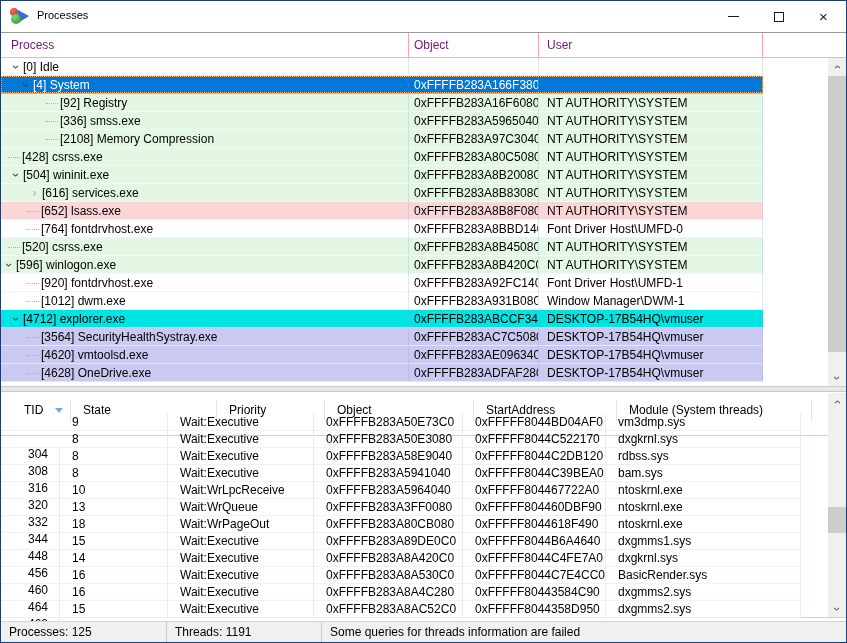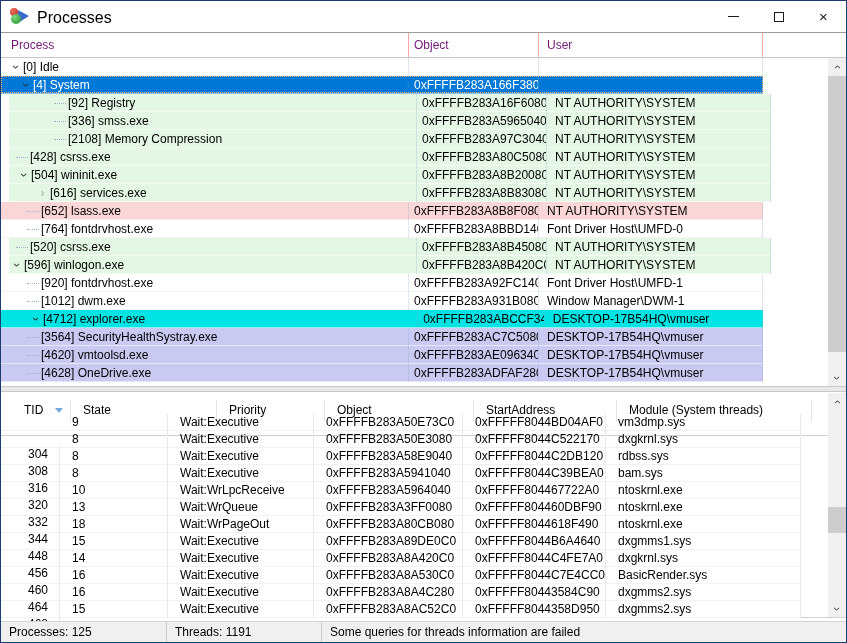--- a/index.html
+++ b/index.html
@@ -11,21 +11,21 @@
 
   
   .titlebar { position:absolute; left:0; top:0; width:845px; height:31px; background:#fff; }
   .app-icon { position:absolute; left:9px; top:7px; width:20px; height:17px; }
   .app-icon .tri { position:absolute; left:8px; top:2px; width:0; height:0;
                    border-left:11px solid #3a6cc9; border-top:6px solid transparent; border-bottom:7px solid transparent; }
   .app-icon .red { position:absolute; left:0; top:0; width:8px; height:8px; border-radius:50%;
                    background:radial-gradient(circle at 35% 35%, #f07060, #c22015); }
   .app-icon .green { position:absolute; left:1px; top:6px; width:10px; height:10px; border-radius:50%;
                    background:radial-gradient(circle at 35% 30%, #7fd97f, #1e8f2a); }
-  .win-title { position:absolute; left:36px; top:8px; font-size:16px; color:#000; }
+  .win-title { position:absolute; left:36px; top:8px; font-size:11px; color:#000; }
   .winbtns { position:absolute; right:0; top:0; height:31px; display:flex; }
   .wbtn { width:45px; height:31px; display:flex; align-items:center; justify-content:center; color:#1a1a1a; }
   .glyph-min { width:11px; border-bottom:1px solid #1a1a1a; height:1px; }
   .glyph-max { width:10px; height:10px; border:1px solid #1a1a1a; }
   .glyph-close { font-size:15px; line-height:15px; }
   .titlebar-sep { position:absolute; left:0; top:31px; width:845px; height:1px; background:#9a9a9a; }
 
   
   .vscroll { position:absolute; right:0; width:18px; background:#f0f0f0; }
   .sb-arrow { position:absolute; left:0; width:18px; height:17px; display:flex; align-items:center; justify-content:center; color:#505050; }
@@ -41,23 +41,23 @@
   .tt-header .hcell { height:24px; line-height:24px; padding-left:10px; border-right:1px solid #fca5a5; color:#701a75; }
   .h-c1 { width:408px; } .h-c2 { width:130px; padding-left:5px !important; } .h-c3 { width:224px; padding-left:8px !important; }
 
   .tt-body { position:absolute; left:0; top:25px; width:762px; }
   .trow { display:flex; width:762px; height:18px; line-height:18px; position:relative; }
   .trow .cell { height:18px; overflow:hidden; white-space:nowrap; }
   .trow .c1 { width:408px; border-right:1px solid rgba(140,170,210,.28); display:flex; align-items:center; }
   .trow .c2 { width:130px; padding-left:5px; border-right:1px solid rgba(140,170,210,.28);text-align:right; }
   .trow .c3 { width:224px; padding-left:8px; border-right:1px solid rgba(140,170,210,.28); }
   .bg-white { background:#fff; }
-  .bg-green { background:#e4f7e4;margin-left:8px; }
+  .bg-green { background:#e4f7e4; }
   .bg-pink  { background:#fbd6d6; }
-  .bg-cyan  { background:#00e4e4;padding-left:20px; }
+  .bg-cyan  { background:#00e4e4; }
   .bg-lavender { background:#c9c9f1; }
   .bg-selected { background:#0078d7; color:#fff; }
   .bg-selected:after { content:""; position:absolute; inset:0; outline:1px dotted #ffb26b; outline-offset:-1px; pointer-events:none; }
   .trow:not(.bg-white){ border-bottom:1px solid rgba(255,255,255,.55); }
   .trow.bg-white{ border-bottom:1px solid #f1f5fa; }
   .chev { display:inline-block; width:15px; text-align:center; font-size:12px; flex:none; }
   .chev.down  { transform:rotate(90deg); color:#2b2b2b; }
   .chev.right { color:#a9a9a9; }
   .conn { display:inline-block; flex:none; width:12px; height:1px; border-bottom:1px dotted #9fb4ca; margin-right:2px; }
 

